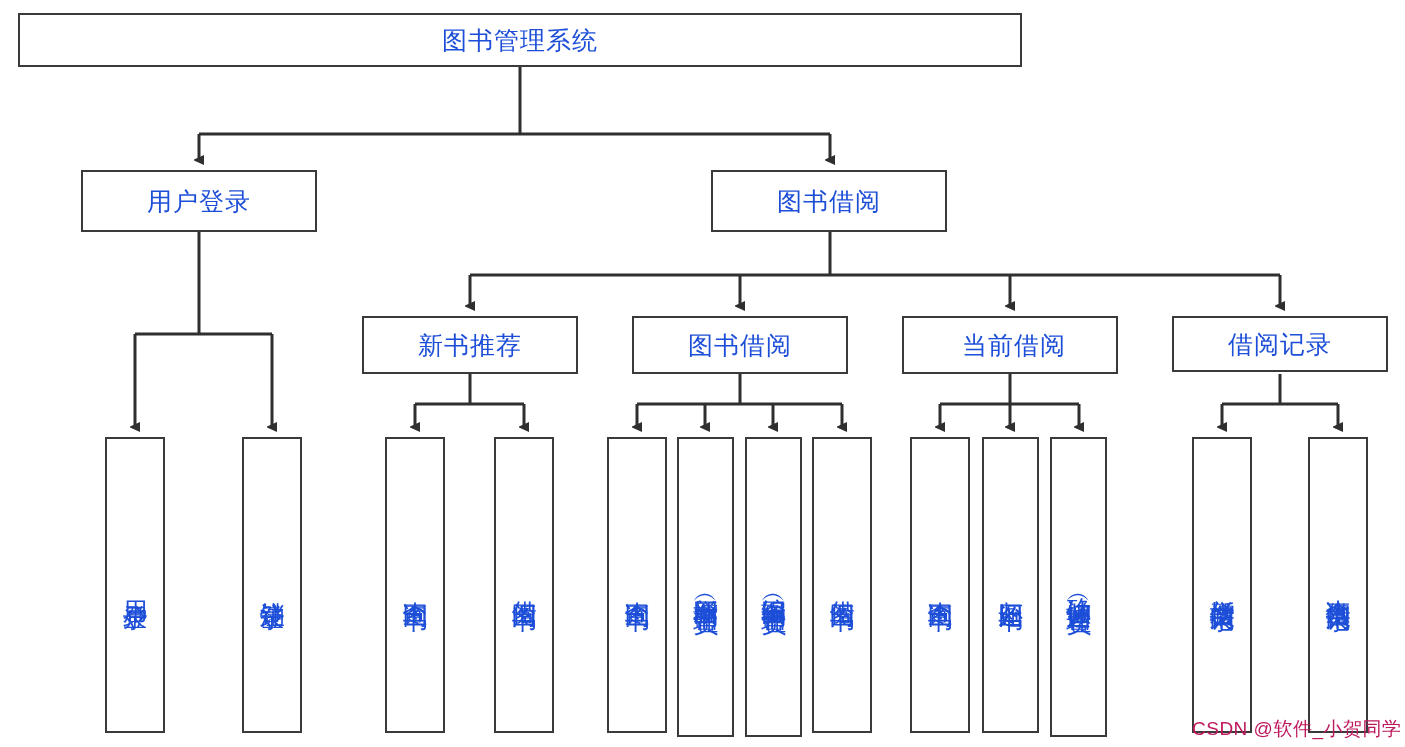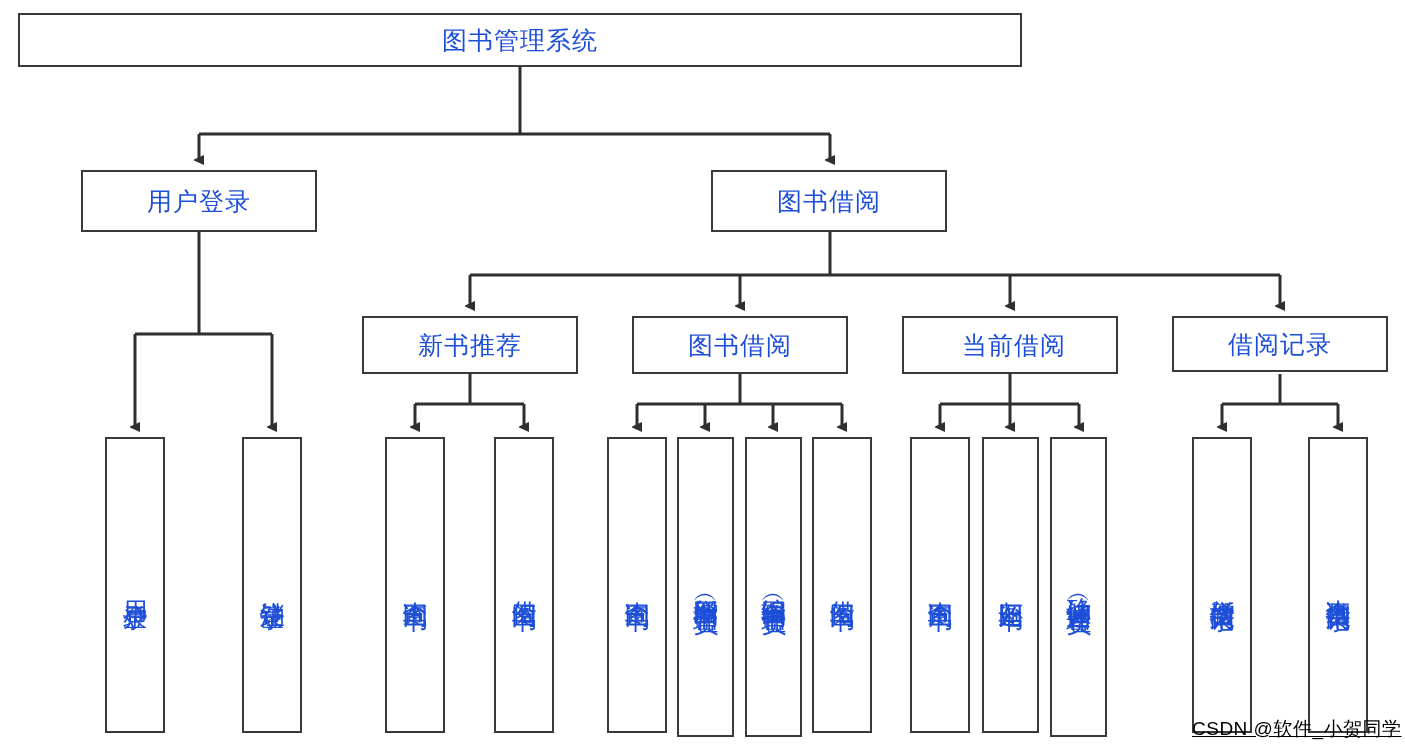--- a/index.html
+++ b/index.html
@@ -52,24 +52,23 @@
     padding-bottom: 6px;
   }
   .node.vert .label {
     writing-mode: vertical-rl;
     text-orientation: upright;
     white-space: nowrap;
   }
   .watermark {
     position: absolute;
     font-size: 19px;
-    color: #000000;
+    color: #be185d;
     white-space: nowrap;
     letter-spacing: 0.5px;
-    text-decoration: underline;
   }
 </style>
 </head>
 <body>
 
 <div id="canvas">
 
   <svg class="edges" viewBox="0 0 1405 747">
     <defs>
       <marker id="arrowhead" markerWidth="10" markerHeight="10" refX="5" refY="5" orient="auto" markerUnits="userSpaceOnUse">

